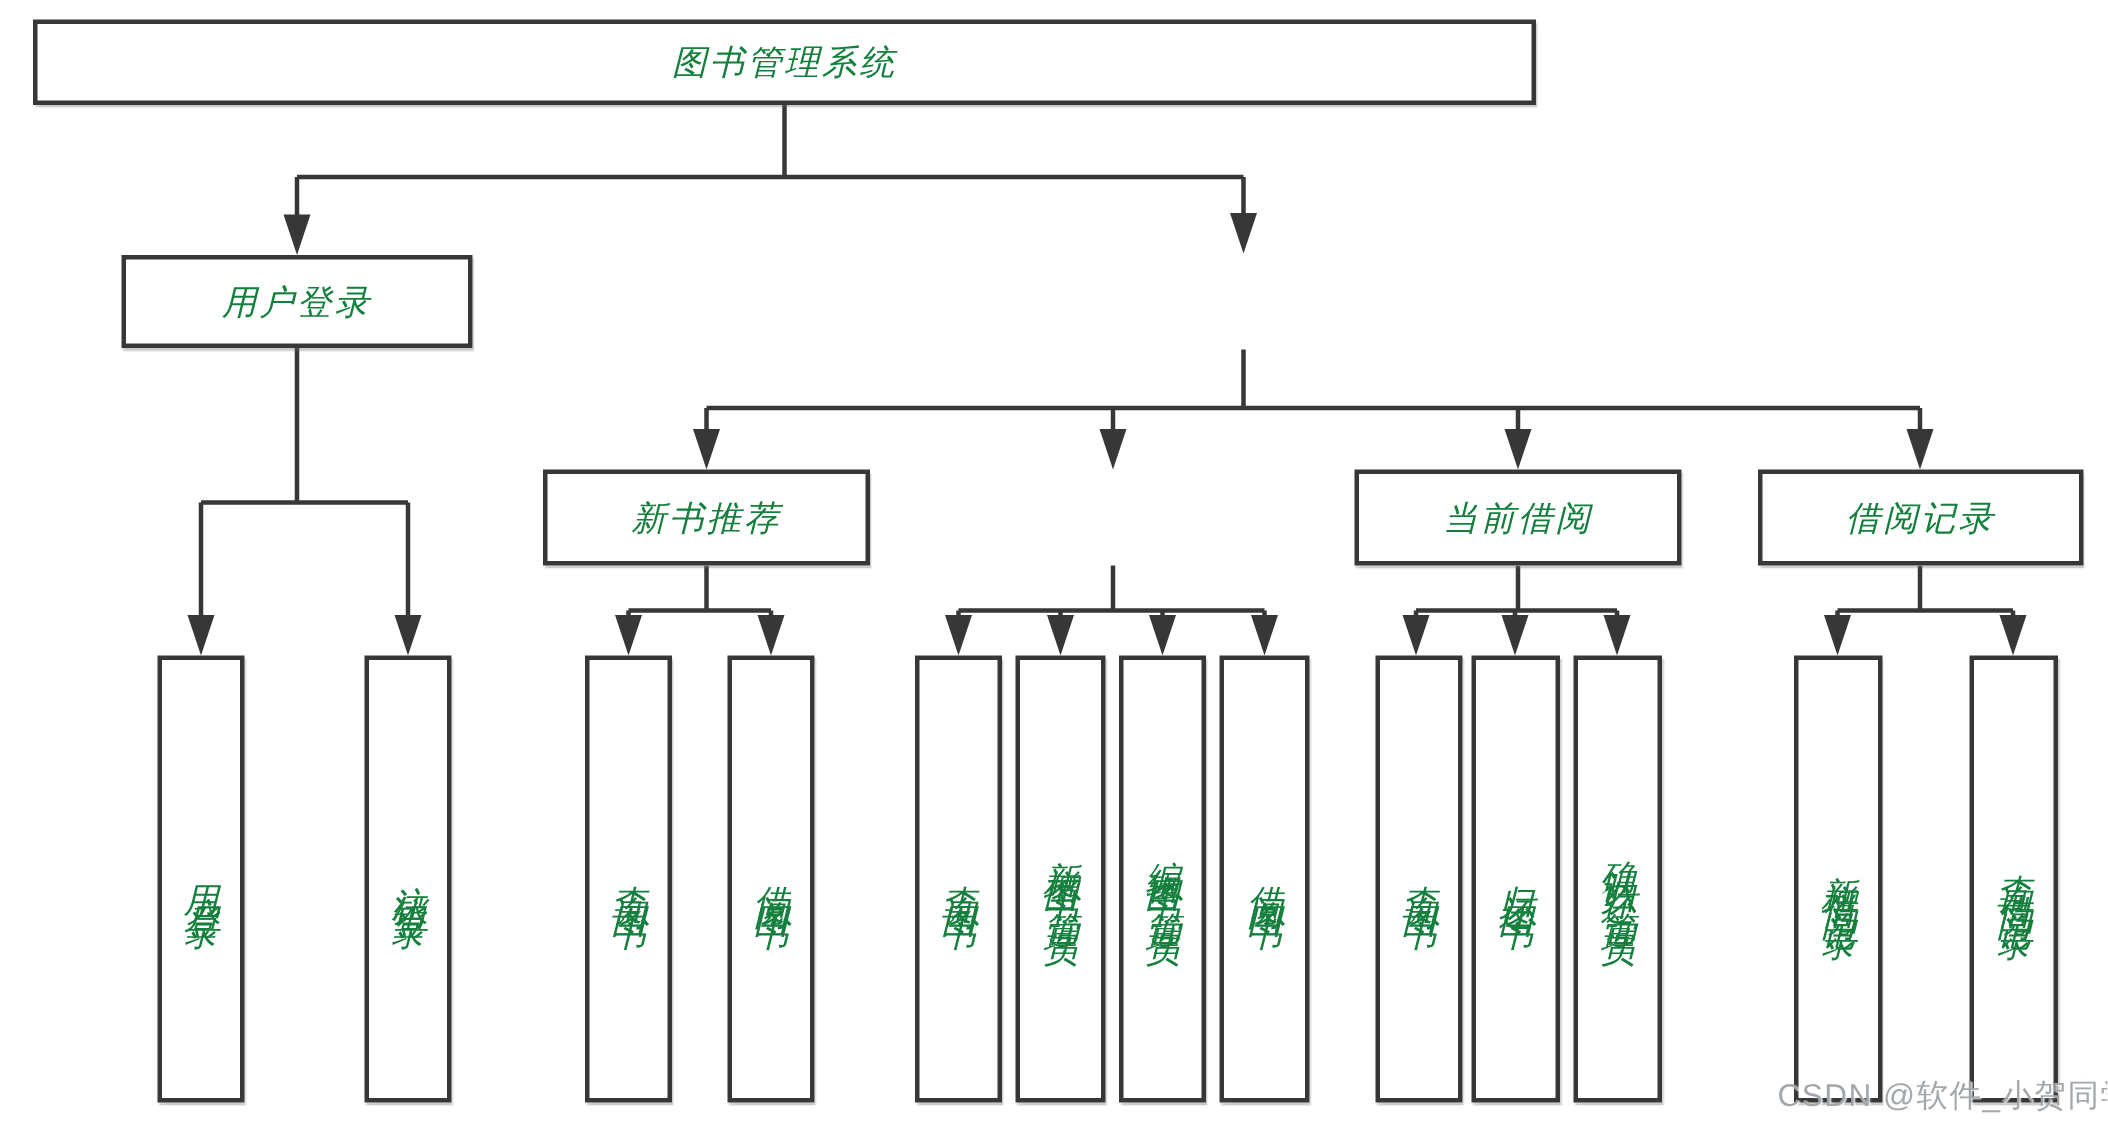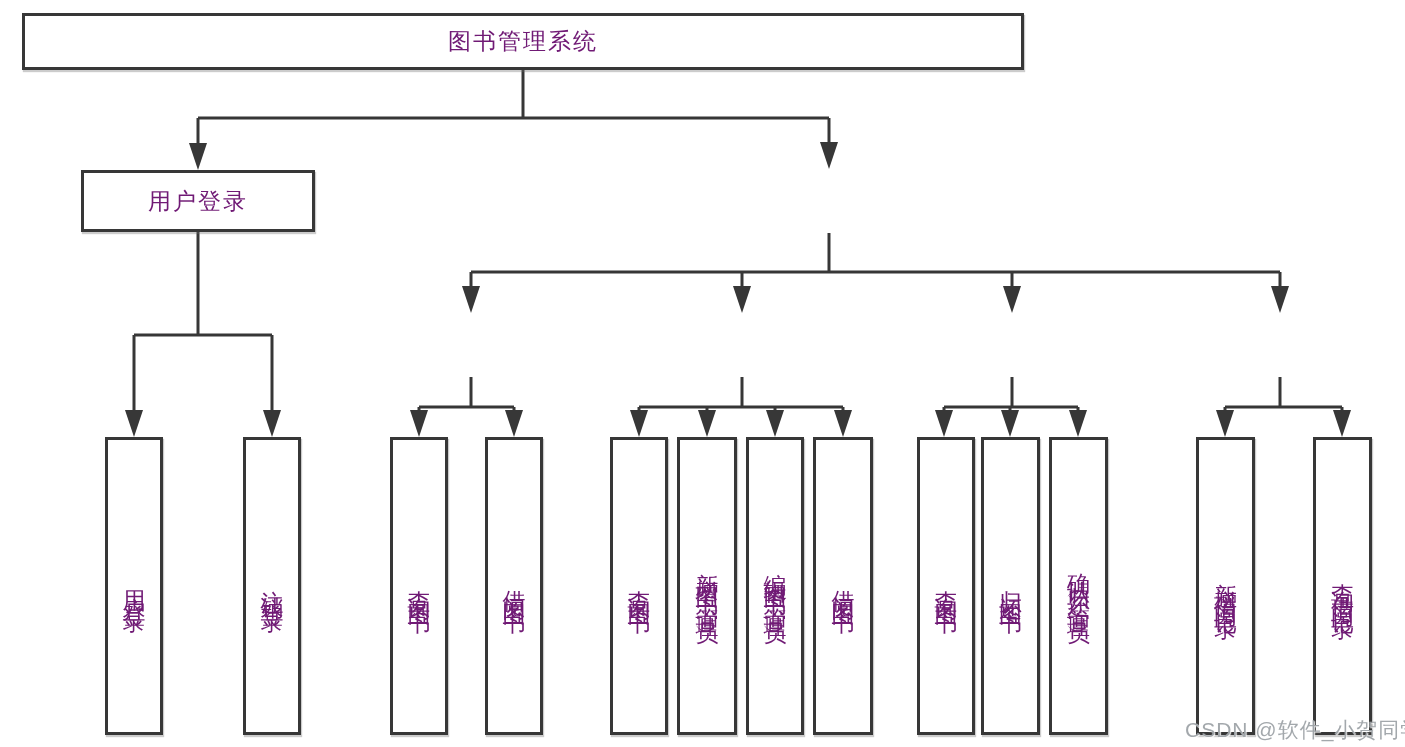--- a/index.html
+++ b/index.html
@@ -12,21 +12,22 @@
   }
   svg.wires{position:absolute;left:0;top:0;width:1405px;height:747px;z-index:1;}
   .node{
     position:absolute;
     box-sizing:border-box;
     background:#ffffff;
     border:3px solid #373737;
     box-shadow:1px 2px 1px rgba(110,110,110,0.35);
     display:flex;align-items:center;justify-content:center;
     z-index:2;
-    color:#701a75;
+    color:#15803d;
+    font-style:italic;
   }
   .hnode span{
     font-size:23px;
     letter-spacing:2px;
     white-space:nowrap;
   }
   .vnode span{
     writing-mode:vertical-rl;
     text-orientation:mixed;
     font-size:23px;
@@ -115,20 +116,29 @@
   </svg>
 
   <div class="node hnode" style="left:22px;top:13px;width:1002px;height:57px">
     <span>图书管理系统</span>
   </div>
 
   <div class="node hnode" style="left:81px;top:170px;width:234px;height:62px">
     <span>用户登录</span>
   </div>
 
+  <div class="node hnode" style="left:362px;top:313px;width:218px;height:64px">
+    <span>新书推荐</span>
+  </div>
+  <div class="node hnode" style="left:903px;top:313px;width:218px;height:64px">
+    <span>当前借阅</span>
+  </div>
+  <div class="node hnode" style="left:1172px;top:313px;width:217px;height:64px">
+    <span>借阅记录</span>
+  </div>
 
   <div class="node vnode" style="left:105px;top:437px;width:58px;height:298px">
     <span>用户登录</span>
   </div>
   <div class="node vnode" style="left:243px;top:437px;width:58px;height:298px">
     <span>注销登录</span>
   </div>
 
   <div class="node vnode" style="left:390px;top:437px;width:58px;height:298px">
     <span>查询图书</span>

